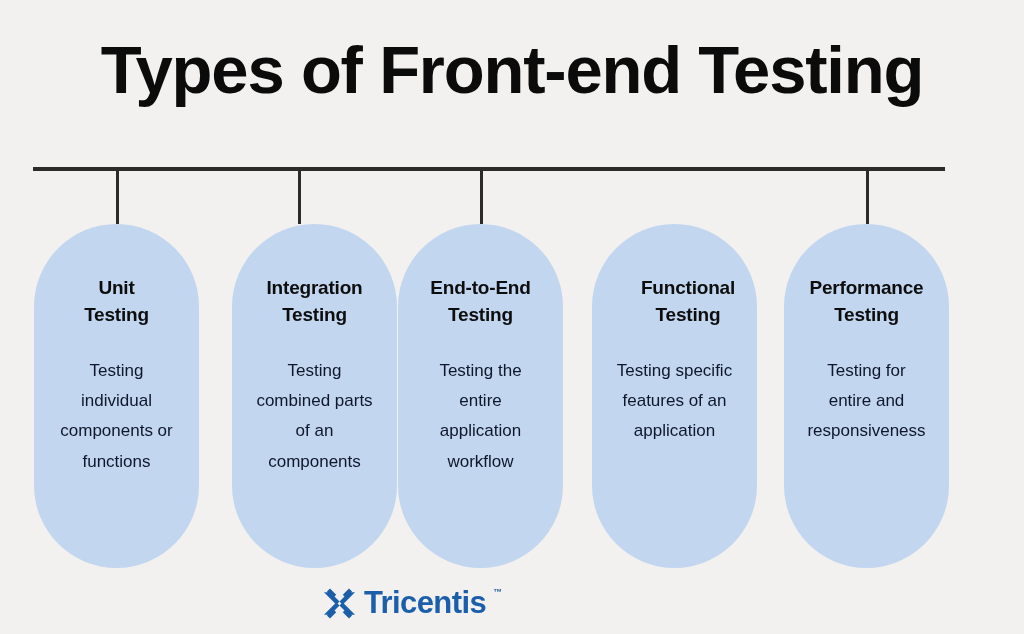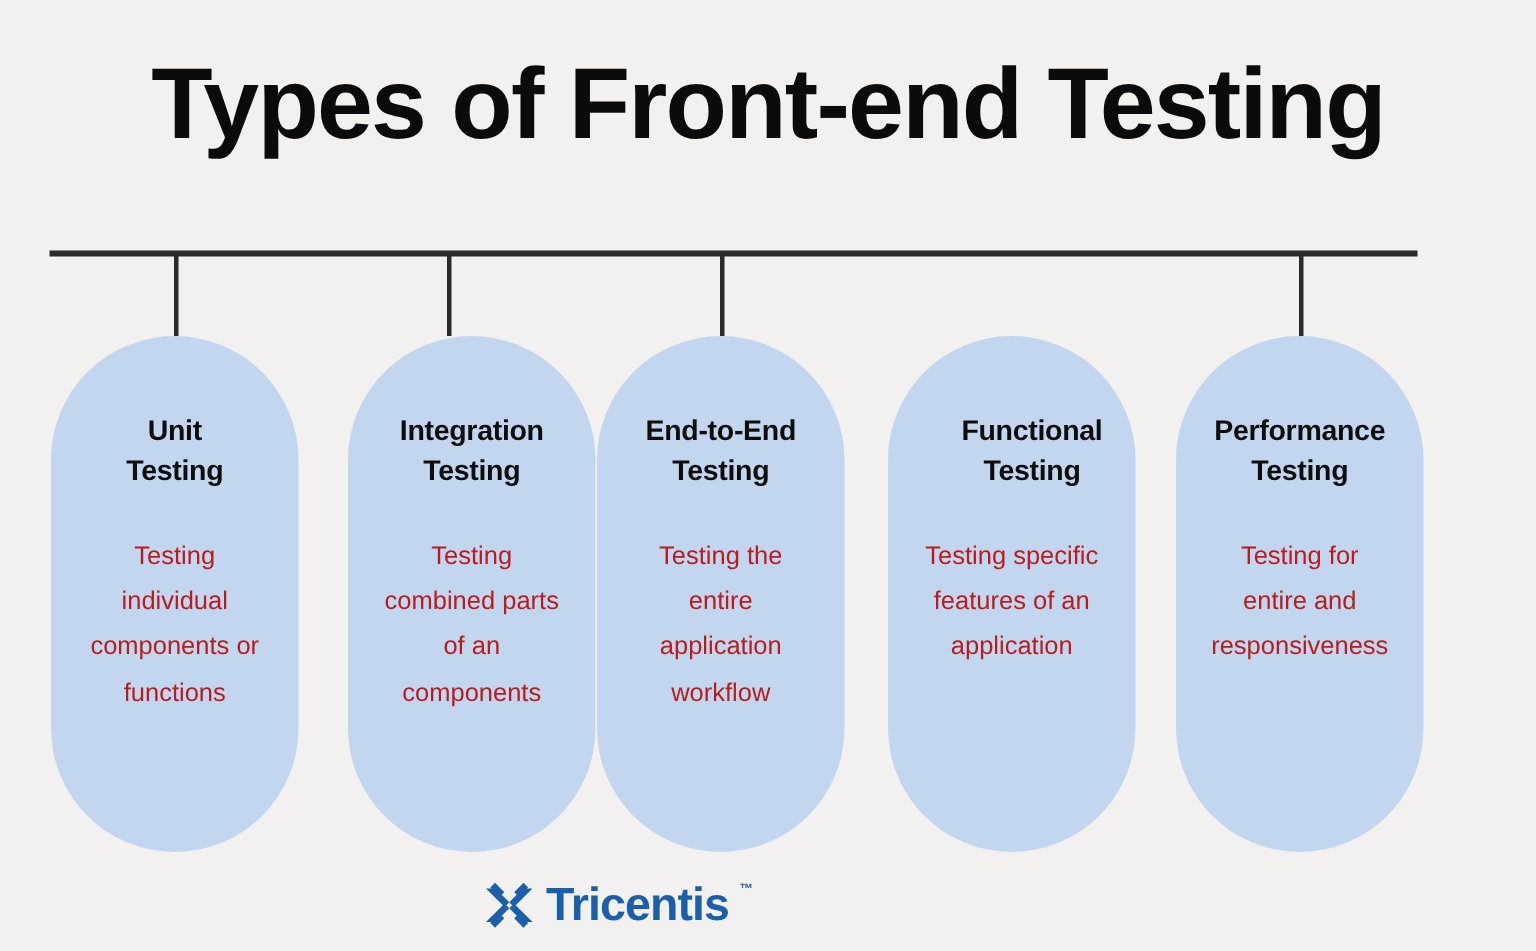--- a/index.html
+++ b/index.html
@@ -86,21 +86,21 @@
     color: #0d0d0d;
     text-align: center;
     line-height: 1.42;
     letter-spacing: -0.2px;
   }
 
   .pill-body {
     margin-top: 27px;
     font-size: 17px;
     font-weight: normal;
-    color: #b91c1c;
+    color: #0f172a;
     text-align: center;
     line-height: 1.78;
   }
 
   
   .logo {
     position: absolute;
     left: 0;
     top: 588px;
     width: 828px;

